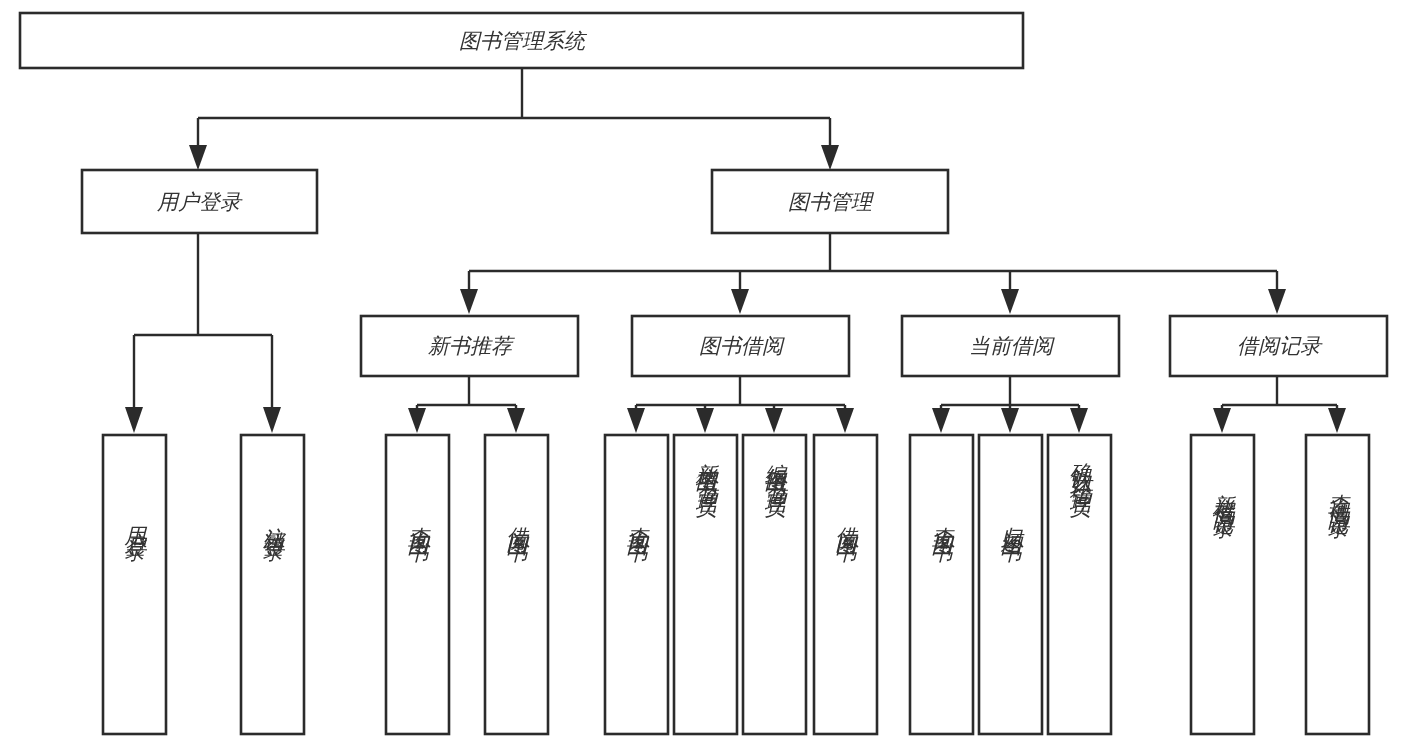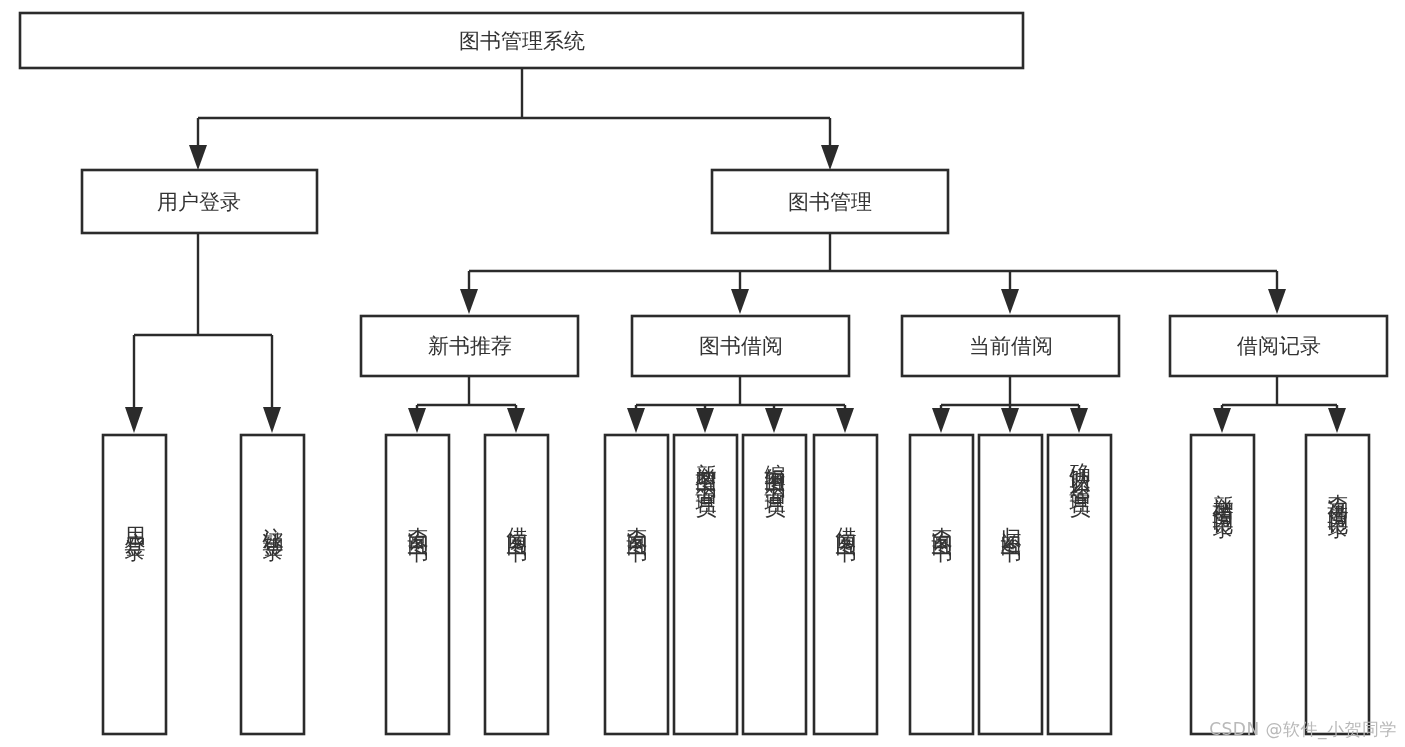--- a/index.html
+++ b/index.html
@@ -12,20 +12,21 @@
     width: 1405px;
     height: 747px;
     overflow: hidden;
     font-family: "DejaVu Sans", "Liberation Sans", sans-serif;
   }
   #diagram-root {
     position: relative;
     width: 1405px;
     height: 747px;
     background: #ffffff;
+    font-style: italic;
   }
   svg#flow {
     position: absolute;
     left: 0;
     top: 0;
     width: 1405px;
     height: 747px;
     display: block;
   }
   .node-box {
@@ -249,15 +250,14 @@
   </div>
 
   <div class="vlabel-wrap" style="left:1191px; top:435px; width:63px; height:299px; padding-top:42px;">
     <span class="vlabel-text">新增借阅记录</span>
   </div>
 
   <div class="vlabel-wrap" style="left:1306px; top:435px; width:63px; height:299px; padding-top:42px;">
     <span class="vlabel-text">查询借阅记录</span>
   </div>
 
-  <div class="watermark">CSDN @软件_小贺同学</div>
 
 </div>
 
 </body></html>

